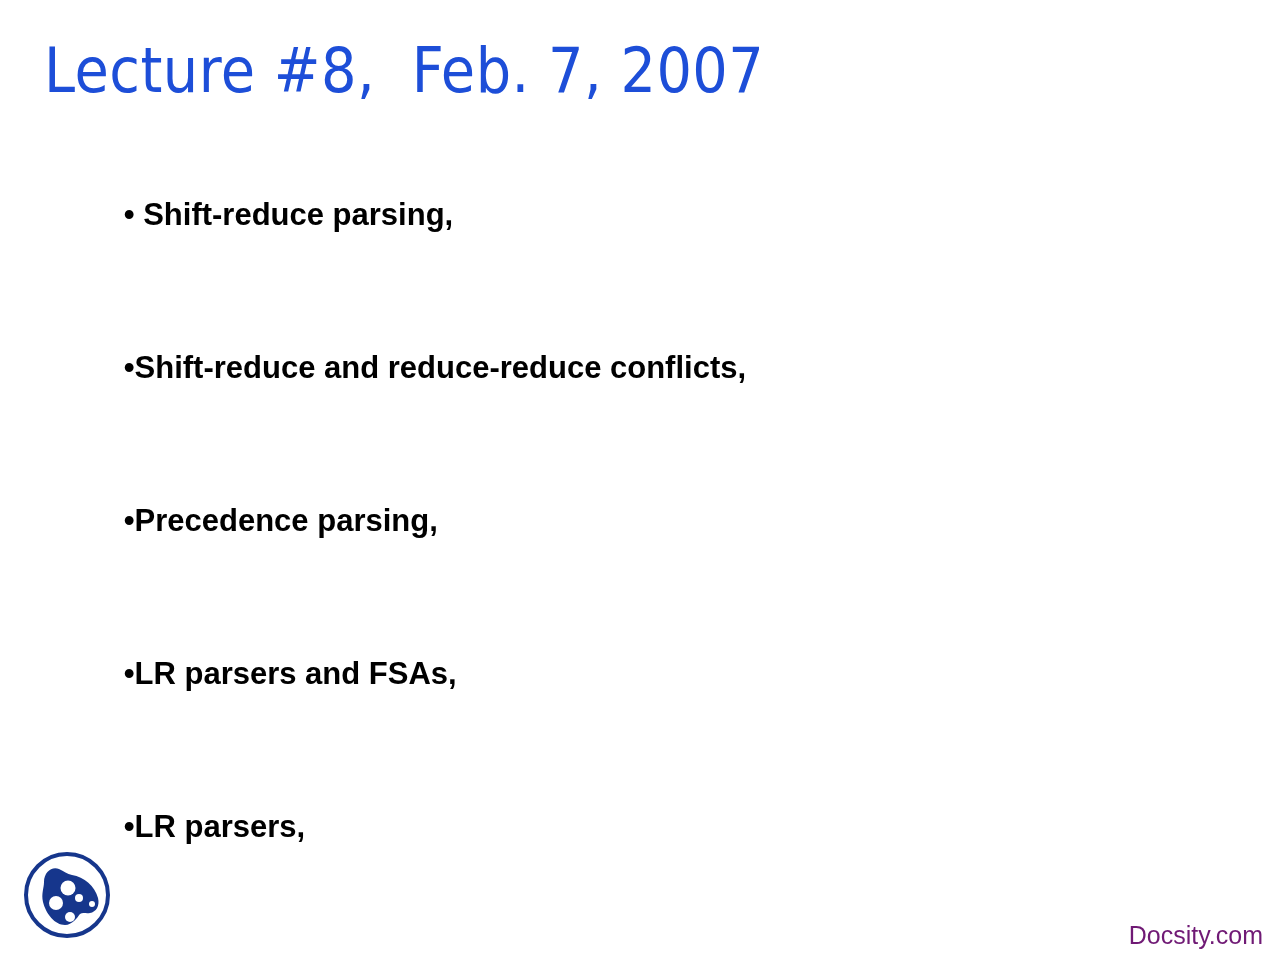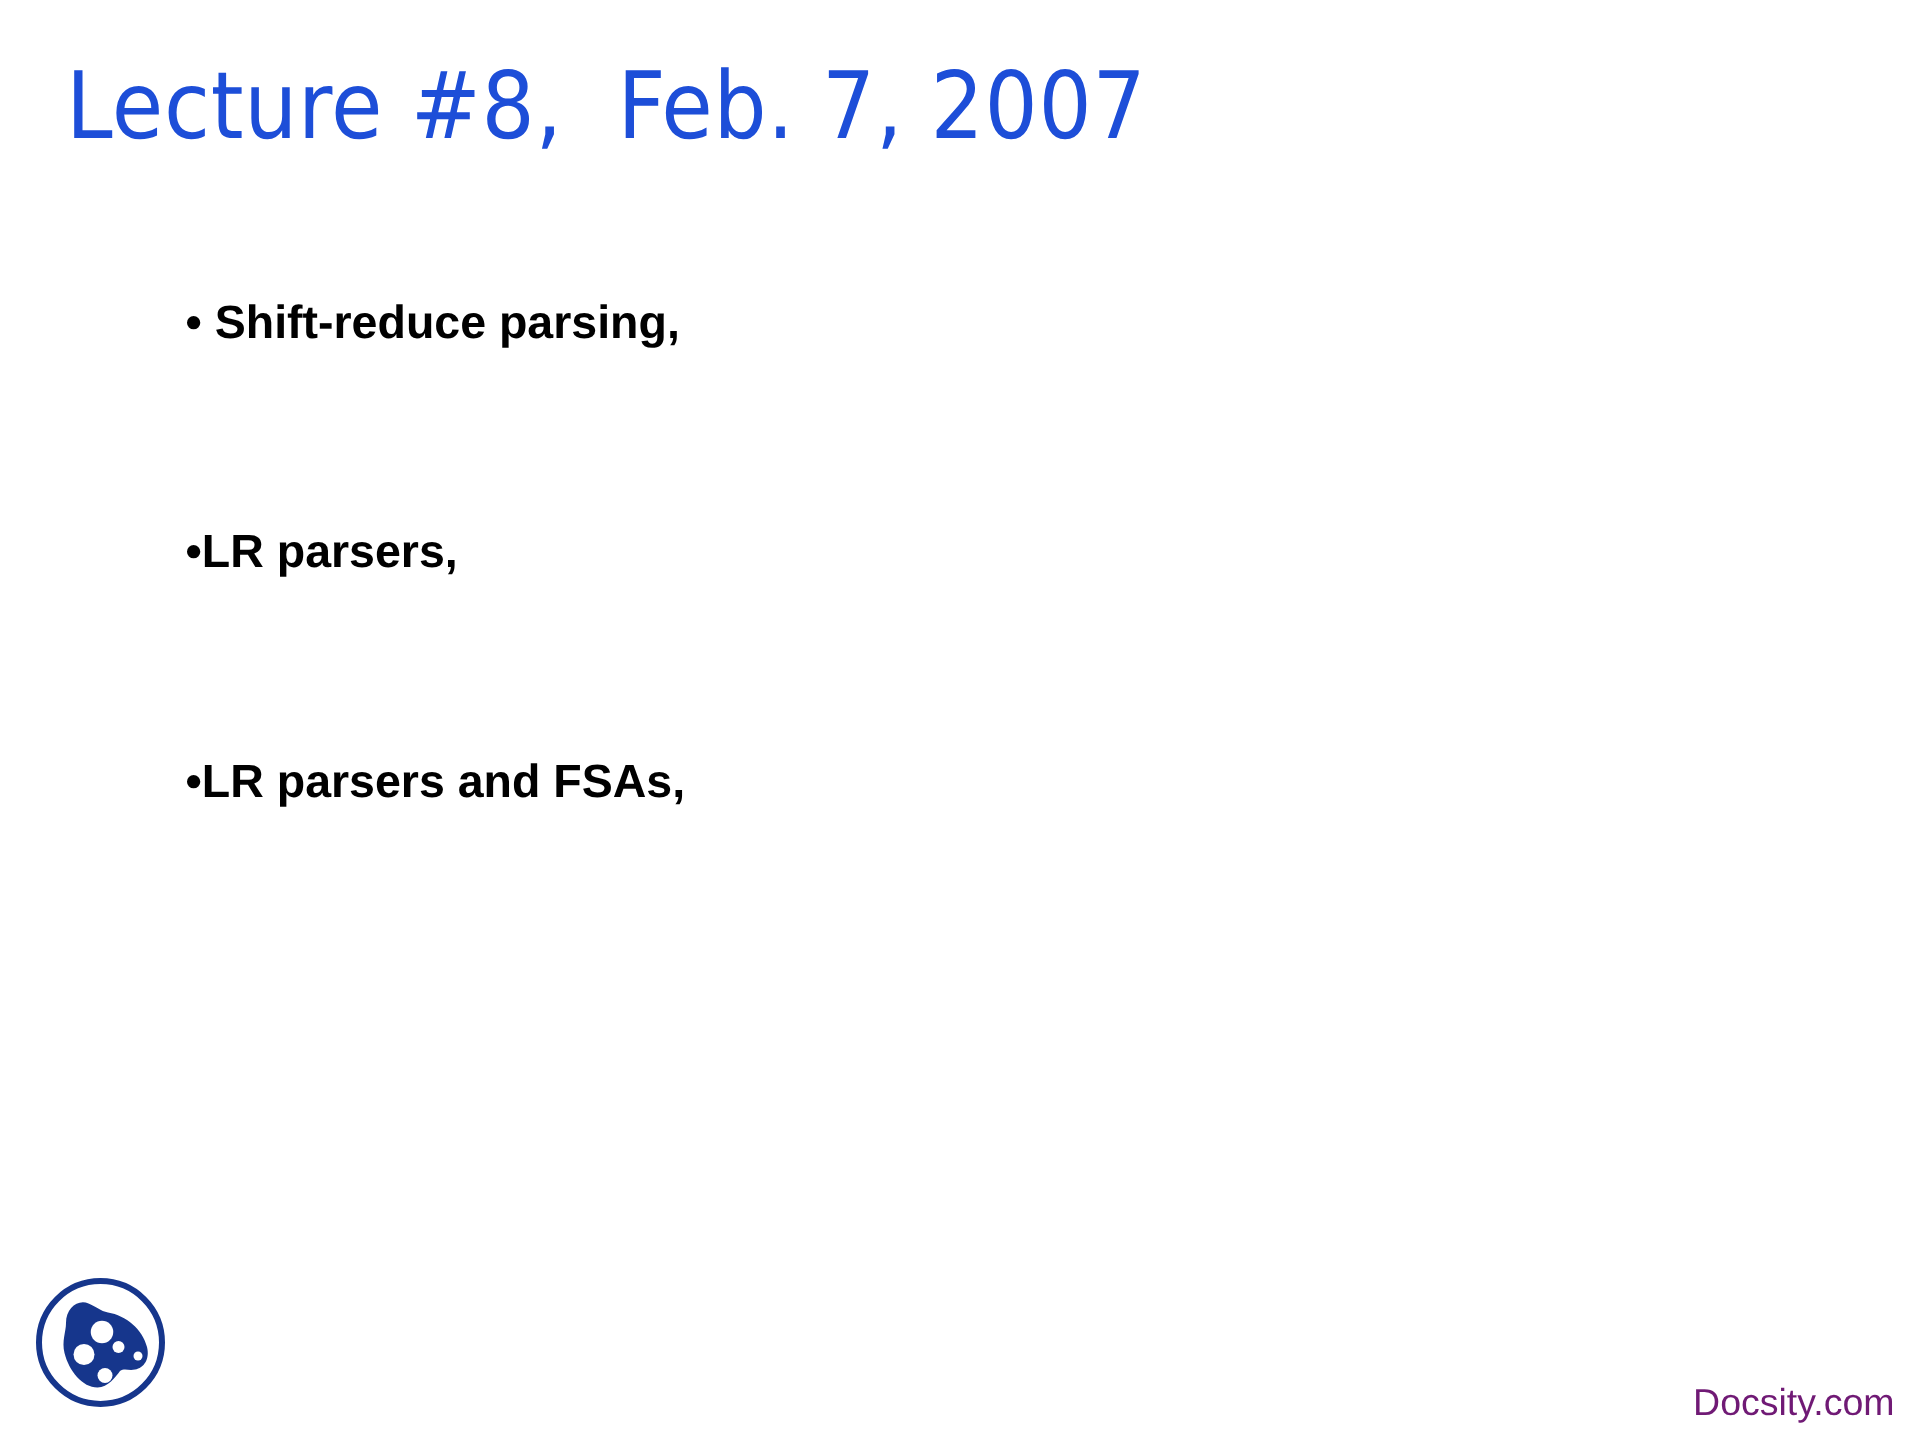--- a/index.html
+++ b/index.html
@@ -89,28 +89,34 @@
 <div id="slide">
 
   <div id="slide-title">Lecture #8,  Feb. 7, 2007</div>
 
   <div id="bullet-list">
 
     <div class="bullet-row">
       <span class="bullet-mark">• </span><span class="bullet-text">Shift-reduce parsing,</span>
     </div>
 
-
+    <div class="bullet-row">
+      <span class="bullet-mark">•</span><span class="bullet-text">Shift-reduce and reduce-reduce conflicts,</span>
+    </div>
 
     <div class="bullet-row">
-      <span class="bullet-mark">•</span><span class="bullet-text">LR parsers,</span>
+      <span class="bullet-mark">•</span><span class="bullet-text">Precedence parsing,</span>
     </div>
 
     <div class="bullet-row">
       <span class="bullet-mark">•</span><span class="bullet-text">LR parsers and FSAs,</span>
+    </div>
+
+    <div class="bullet-row">
+      <span class="bullet-mark">•</span><span class="bullet-text">LR parsers,</span>
     </div>
 
     <div class="bullet-row">
       
     </div>
 
   </div>
 
   <div id="docsity-logo">
     <svg viewBox="0 0 92 96" xmlns="http://www.w3.org/2000/svg" aria-hidden="true">

